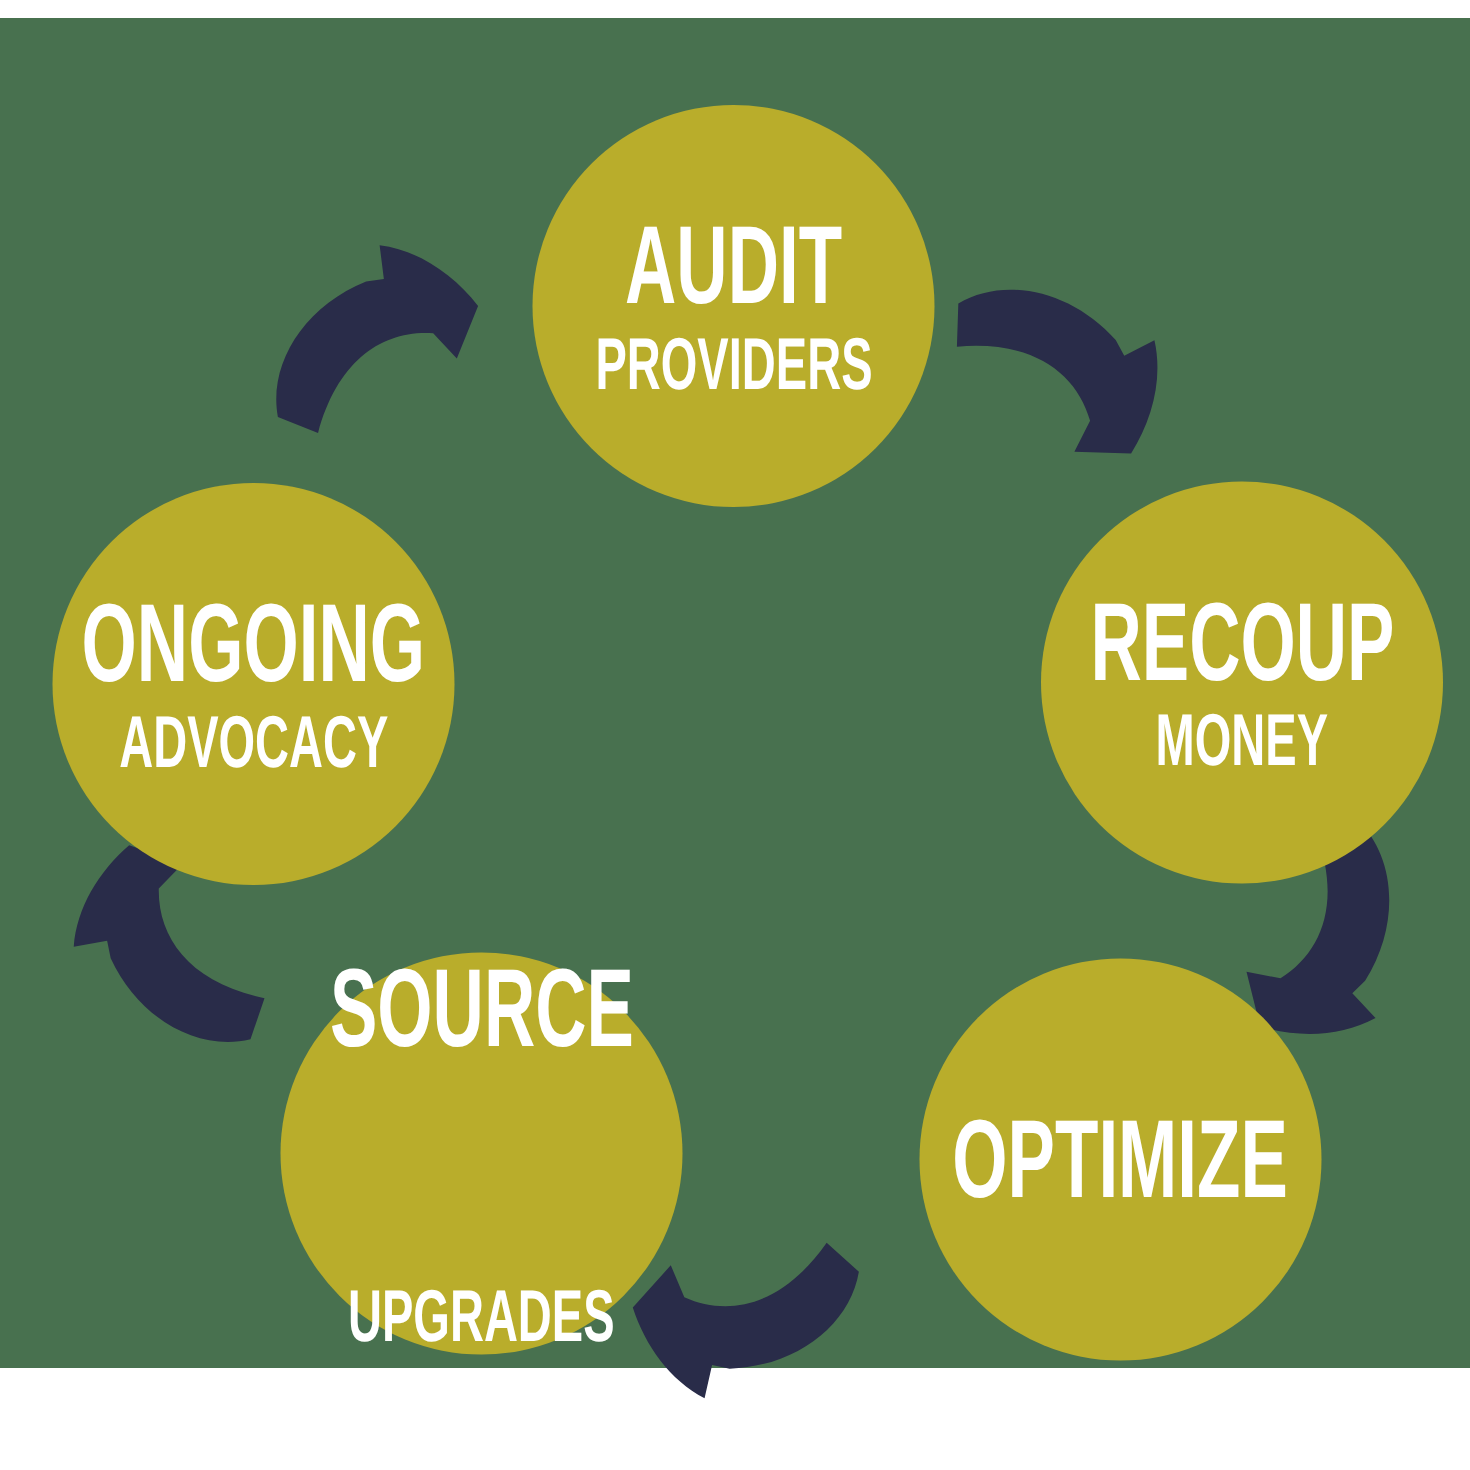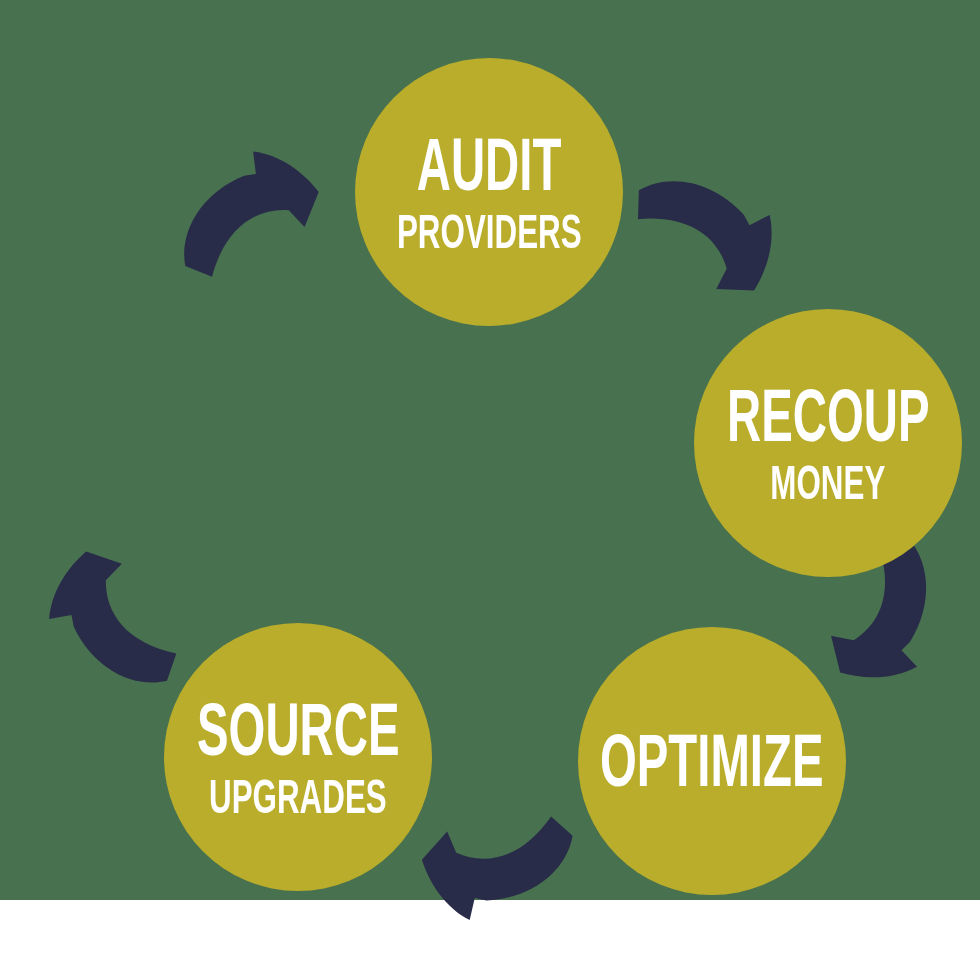--- a/index.html
+++ b/index.html
@@ -10,20 +10,21 @@
   }
   * { margin: 0; padding: 0; box-sizing: border-box; }
   html, body { width: 980px; height: 980px; overflow: hidden; }
   body { font-family: "Liberation Sans", sans-serif; }
 
   .stage {
     position: relative;
     width: 980px;
     height: 900px;
     background: var(--bg);
+    margin-top: 12px;
   }
 
   .arrows-layer {
     position: absolute;
     left: 0; top: 0;
     width: 980px; height: 980px;
   }
   .arrow { fill: var(--navy); }
 
   .circle {
@@ -33,22 +34,22 @@
     border-radius: 50%;
     background: var(--olive);
     display: flex;
     flex-direction: column;
     align-items: center;
     justify-content: center;
     text-align: center;
   }
   .circle-audit    { left: 355px; top: 58px;  }
   .circle-recoup   { left: 694px; top: 309px; }
-  .circle-optimize { left: 578px; top: 627px; }
-  .circle-source   { left: 164px; top: 623px; }
+  .circle-optimize { left: 613px; top: 627px; }
+  .circle-source   { left: 187px; top: 623px; justify-content: space-between; }
   .circle-ongoing  { left: 35px;  top: 310px; }
 
   .line {
     display: block;
     color: var(--text);
     font-weight: bold;
     white-space: nowrap;
     transform: scaleX(0.64);
     transform-origin: 50% 50%;
   }
@@ -85,14 +86,18 @@
   <div class="circle circle-optimize">
     <span class="line line1">OPTIMIZE</span>
 
   </div>
 
   <div class="circle circle-source">
     <span class="line line1">SOURCE</span>
     <span class="line line2">UPGRADES</span>
   </div>
 
+  <div class="circle circle-ongoing">
+    <span class="line line1">ONGOING</span>
+    <span class="line line2">ADVOCACY</span>
+  </div>
 
 </div>
 
 </body></html>

